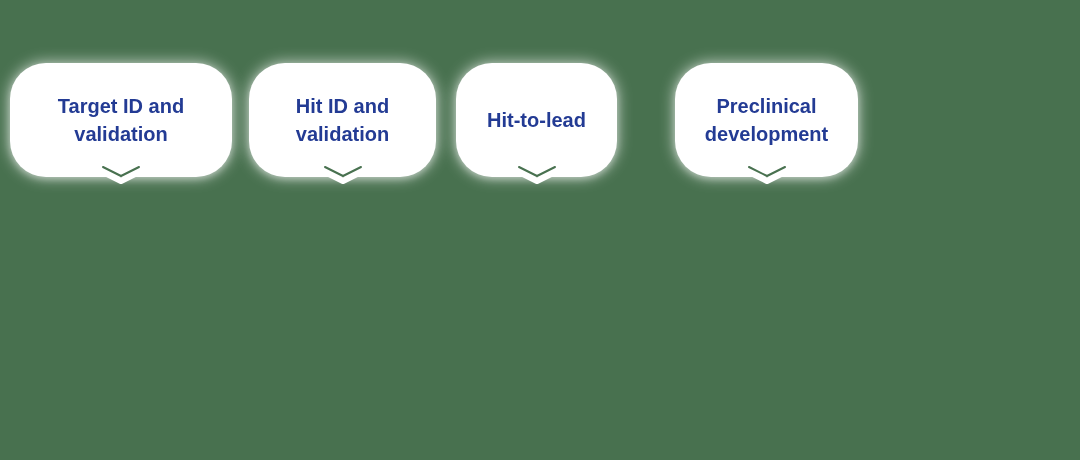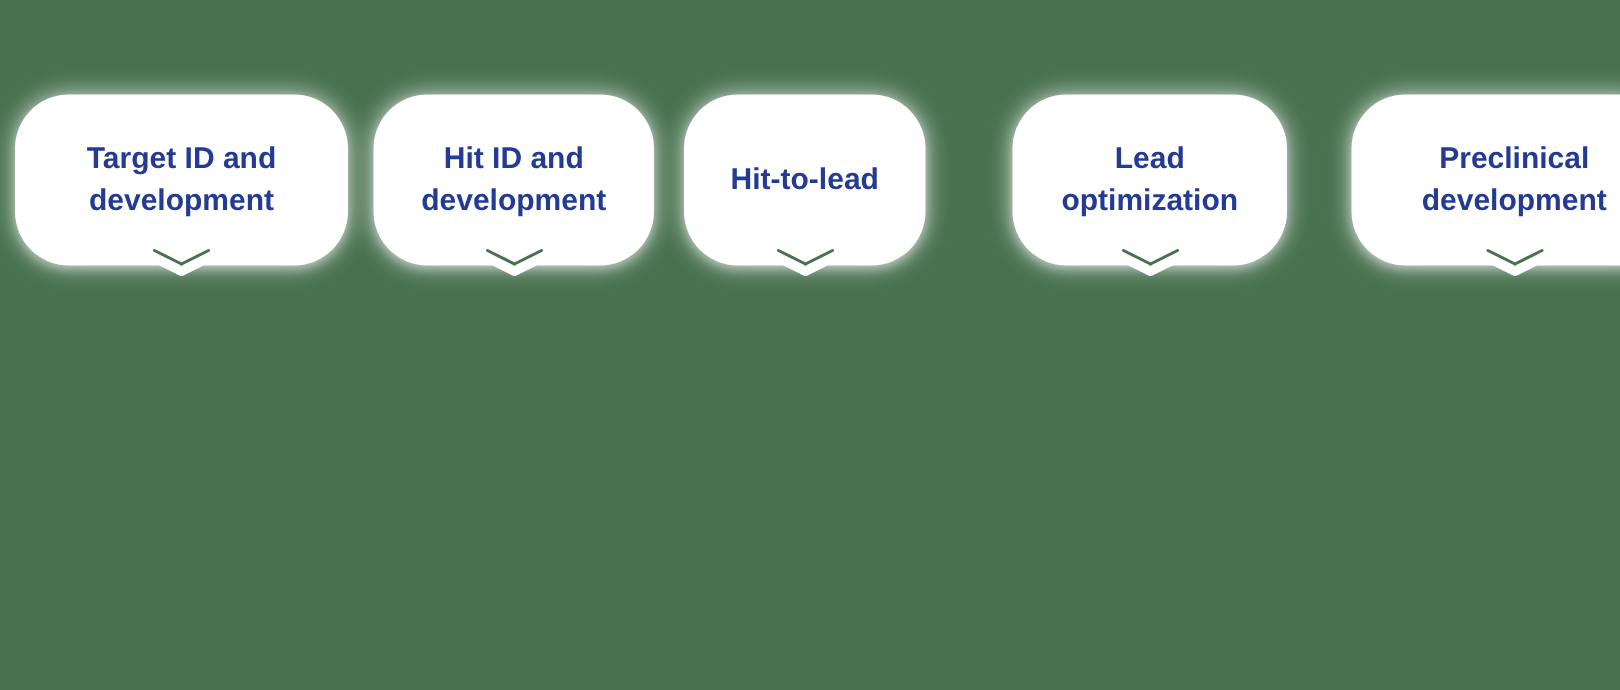--- a/index.html
+++ b/index.html
@@ -55,50 +55,43 @@
   .stage:nth-of-type(3) { left: 456px; width: 161px; }
   .stage:nth-of-type(4) { left: 675px; width: 183px; }
   .stage:nth-of-type(5) { left: 871px; width: 217px; margin-left: 30px; }
 </style>
 </head>
 <body>
 
 <div class="canvas">
 
   <div class="stage">
-    <div class="stage-label">Target ID and development</div>
+    <div class="stage-label">Target ID and validation</div>
     <svg class="tail" width="44" height="22" viewBox="0 0 44 22">
       <polyline class="tail-fill" points="4,9 22,18 40,9" fill="none" stroke-width="6" stroke-linecap="round" stroke-linejoin="round"></polyline>
       <polyline class="tail-gap" points="4,4 22,13 40,4" fill="none" stroke-width="2" stroke-linecap="round" stroke-linejoin="round"></polyline>
     </svg>
   </div>
 
   <div class="stage">
-    <div class="stage-label">Hit ID and development</div>
+    <div class="stage-label">Hit ID and validation</div>
     <svg class="tail" width="44" height="22" viewBox="0 0 44 22">
       <polyline class="tail-fill" points="4,9 22,18 40,9" fill="none" stroke-width="6" stroke-linecap="round" stroke-linejoin="round"></polyline>
       <polyline class="tail-gap" points="4,4 22,13 40,4" fill="none" stroke-width="2" stroke-linecap="round" stroke-linejoin="round"></polyline>
     </svg>
   </div>
 
   <div class="stage">
     <div class="stage-label">Hit-to-lead</div>
     <svg class="tail" width="44" height="22" viewBox="0 0 44 22">
       <polyline class="tail-fill" points="4,9 22,18 40,9" fill="none" stroke-width="6" stroke-linecap="round" stroke-linejoin="round"></polyline>
       <polyline class="tail-gap" points="4,4 22,13 40,4" fill="none" stroke-width="2" stroke-linecap="round" stroke-linejoin="round"></polyline>
     </svg>
   </div>
 
-  <div class="stage">
-    <div class="stage-label">Lead optimization</div>
-    <svg class="tail" width="44" height="22" viewBox="0 0 44 22">
-      <polyline class="tail-fill" points="4,9 22,18 40,9" fill="none" stroke-width="6" stroke-linecap="round" stroke-linejoin="round"></polyline>
-      <polyline class="tail-gap" points="4,4 22,13 40,4" fill="none" stroke-width="2" stroke-linecap="round" stroke-linejoin="round"></polyline>
-    </svg>
-  </div>
 
   <div class="stage">
     <div class="stage-label">Preclinical development</div>
     <svg class="tail" width="44" height="22" viewBox="0 0 44 22">
       <polyline class="tail-fill" points="4,9 22,18 40,9" fill="none" stroke-width="6" stroke-linecap="round" stroke-linejoin="round"></polyline>
       <polyline class="tail-gap" points="4,4 22,13 40,4" fill="none" stroke-width="2" stroke-linecap="round" stroke-linejoin="round"></polyline>
     </svg>
   </div>
 
 </div>

